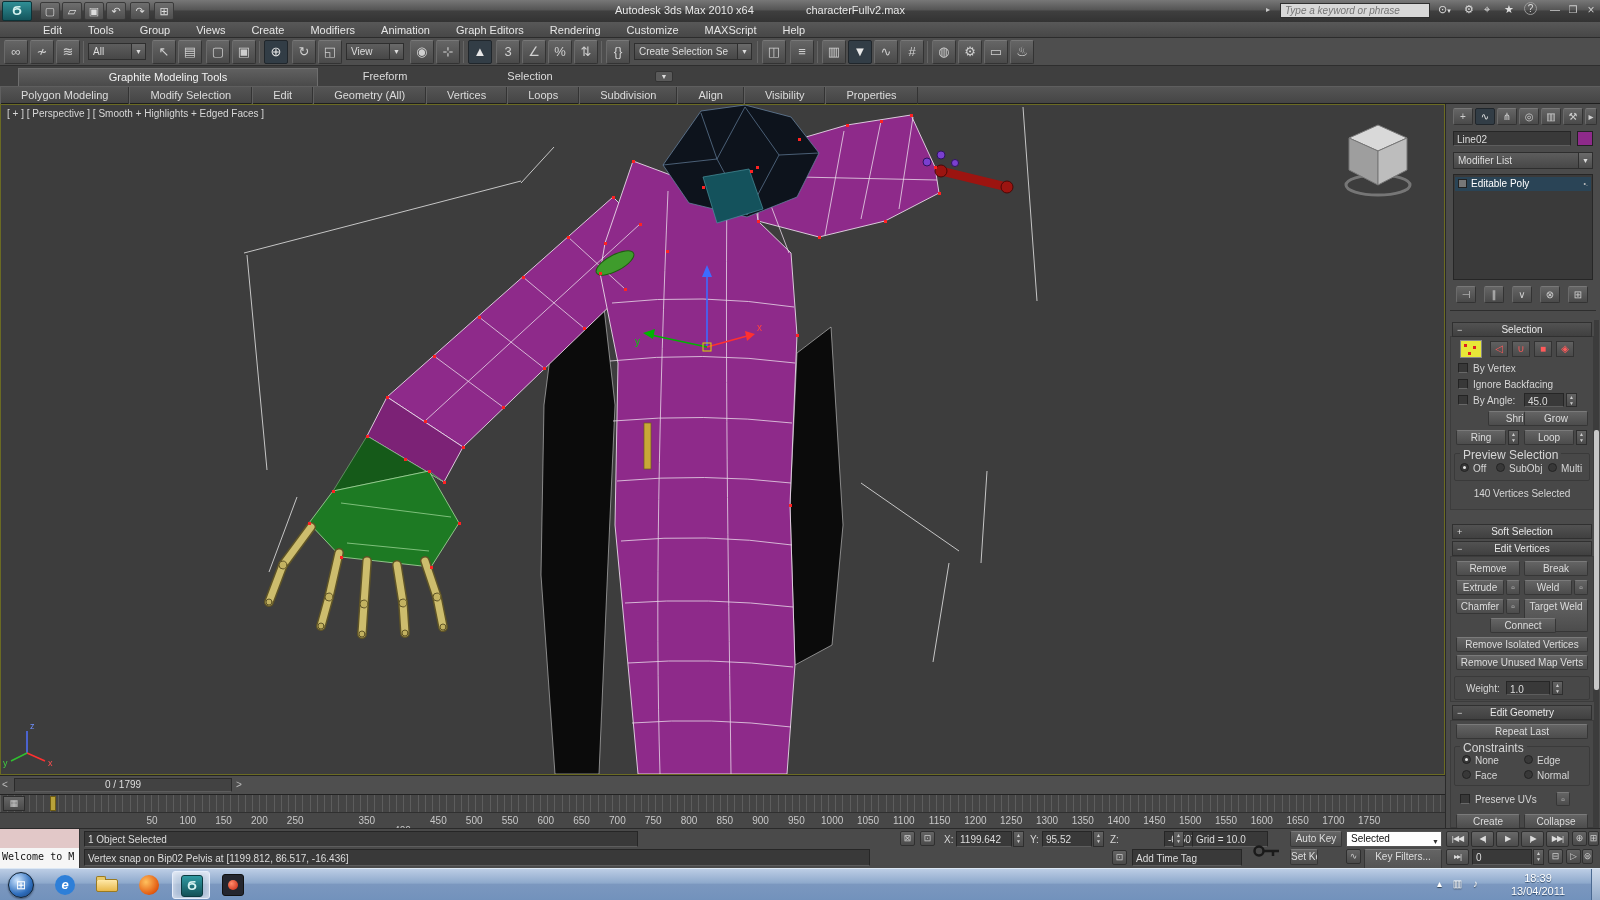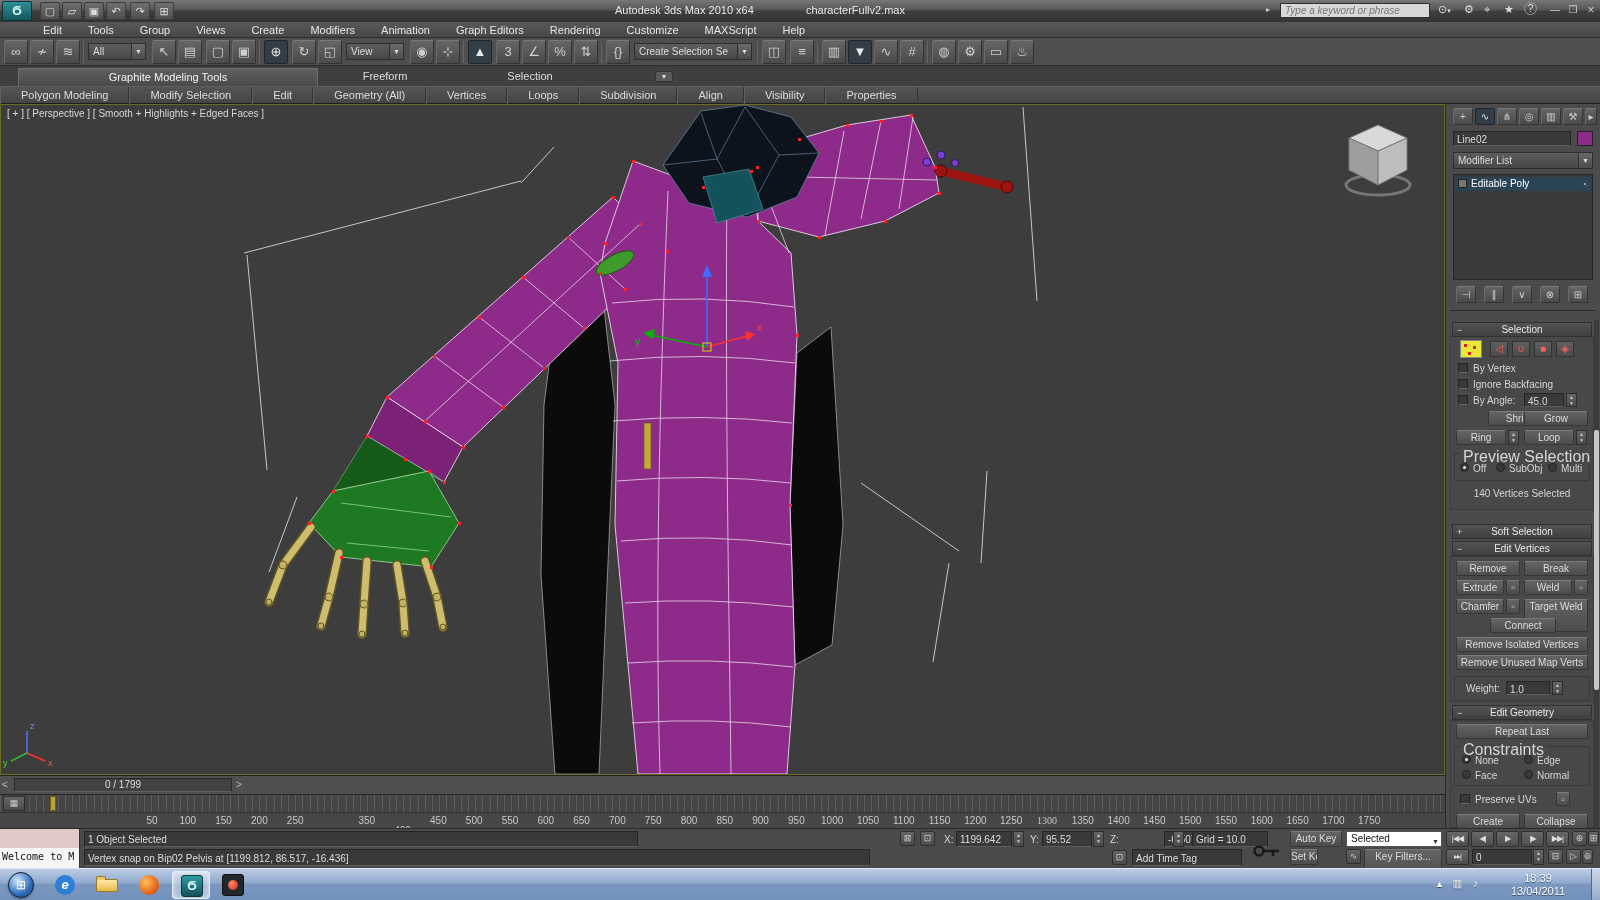--- a/index.html
+++ b/index.html
@@ -40,21 +40,21 @@
       border-radius:2px;color:#ddd;font-size:10px;text-align:center;line-height:14px;overflow:hidden;white-space:nowrap}
   .rollhdr{position:absolute;left:1452px;width:140px;height:15px;background:linear-gradient(#525252,#404040);
       border:1px solid #303030;color:#e8e8e8;font-size:10px;line-height:13px;text-align:center}
   .rollhdr .pm{position:absolute;left:4px;top:1px;font-size:9px;color:#ddd}
   .rollbody{position:absolute;left:1450px;width:144px;background:#484848;border:1px solid #3c3c3c}
   .cb{position:absolute;width:10px;height:10px;background:#383838;border:1px solid #232323;border-bottom-color:#686868}
   .rb{position:absolute;width:9px;height:9px;border-radius:50%;background:#383838;border:1px solid #232323}
   .rb.on::after{content:"";position:absolute;left:2px;top:2px;width:3px;height:3px;border-radius:50%;background:#e8e8e8}
   .lbl{position:absolute;font-size:10px;color:#d6d6d6;white-space:nowrap}
   .grp{position:absolute;border:1px solid #3a3a3a;border-radius:2px}
-  .grpt{position:absolute;font-size:16px;color:#d6d6d6;background:#484848;padding:0 3px;white-space:nowrap}
+  .grpt{position:absolute;font-size:12px;color:#d6d6d6;background:#484848;padding:0 3px;white-space:nowrap}
   .mitem{display:inline-block;padding:0 13px;font-size:11px;line-height:16px;color:#e6e6e6}
   .rpanel{display:inline-block;padding:0 20px;font-size:11px;line-height:17px;color:#dcdcdc;border-right:1px solid #333;
       border-left:1px solid #5f5f5f}
   .rtab{position:absolute;top:2px;height:18px;font-size:11px;line-height:17px;color:#ddd;padding:0 26px;text-align:center}
   .rtab.active{background:linear-gradient(#606060,#4a4a4a);border:1px solid #6e6e6e;border-bottom:none;color:#f2f2f2}
   .rlab{position:absolute;top:2px;transform:translateX(-50%);font-size:10px;color:#c8c8c8}
   .qab{position:absolute;top:2px;width:20px;height:18px;background:linear-gradient(#6e6e6e,#4f4f4f);
       border:1px solid #3a3a3a;border-radius:2px;color:#ddd;font-size:11px;line-height:16px;text-align:center}
   .winbtn{position:absolute;top:4px;width:14px;height:13px;color:#ccc;font-size:10px;line-height:12px;text-align:center}
   .navib{position:absolute;width:15px;height:15px;background:linear-gradient(#646464,#4a4a4a);border:1px solid #2f2f2f;
@@ -483,21 +483,21 @@
     <span class="rlab" style="left: 689px;">800</span>
     <span class="rlab" style="left: 724.8px;">850</span>
     <span class="rlab" style="left: 760.6px;">900</span>
     <span class="rlab" style="left: 796.4px;">950</span>
     <span class="rlab" style="left: 832.2px;">1000</span>
     <span class="rlab" style="left: 868px;">1050</span>
     <span class="rlab" style="left: 903.8px;">1100</span>
     <span class="rlab" style="left: 939.6px;">1150</span>
     <span class="rlab" style="left: 975.4px;">1200</span>
     <span class="rlab" style="left: 1011.2px;">1250</span>
-    <span class="rlab" style="left: 1047px; font-family: Liberation Serif, serif;">1300</span>
+    <span class="rlab" style="left: 1047px;">1300</span>
     <span class="rlab" style="left: 1082.8px;">1350</span>
     <span class="rlab" style="left: 1118.6px;">1400</span>
     <span class="rlab" style="left: 1154.4px;">1450</span>
     <span class="rlab" style="left: 1190.2px;">1500</span>
     <span class="rlab" style="left: 1226px;">1550</span>
     <span class="rlab" style="left: 1261.8px;">1600</span>
     <span class="rlab" style="left: 1297.6px;">1650</span>
     <span class="rlab" style="left: 1333.4px;">1700</span>
     <span class="rlab" style="left: 1369.2px;">1750</span>
   </div>

